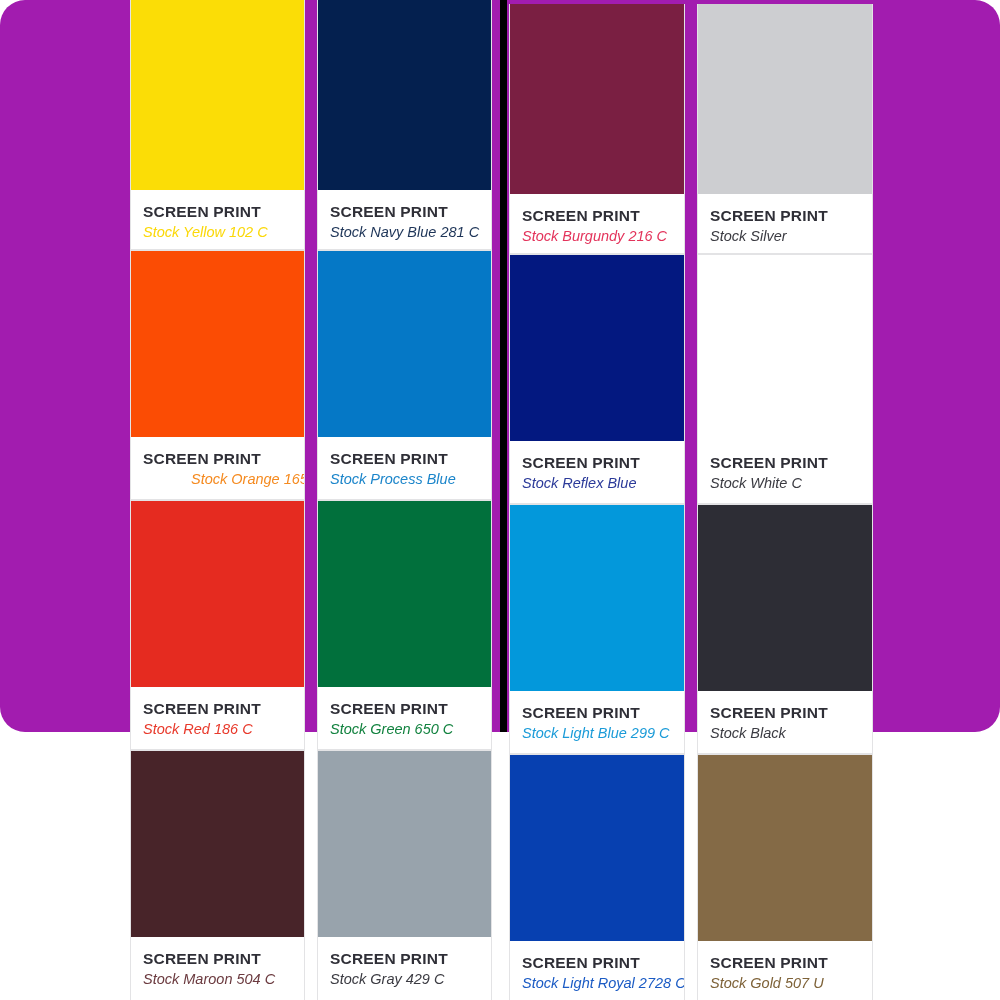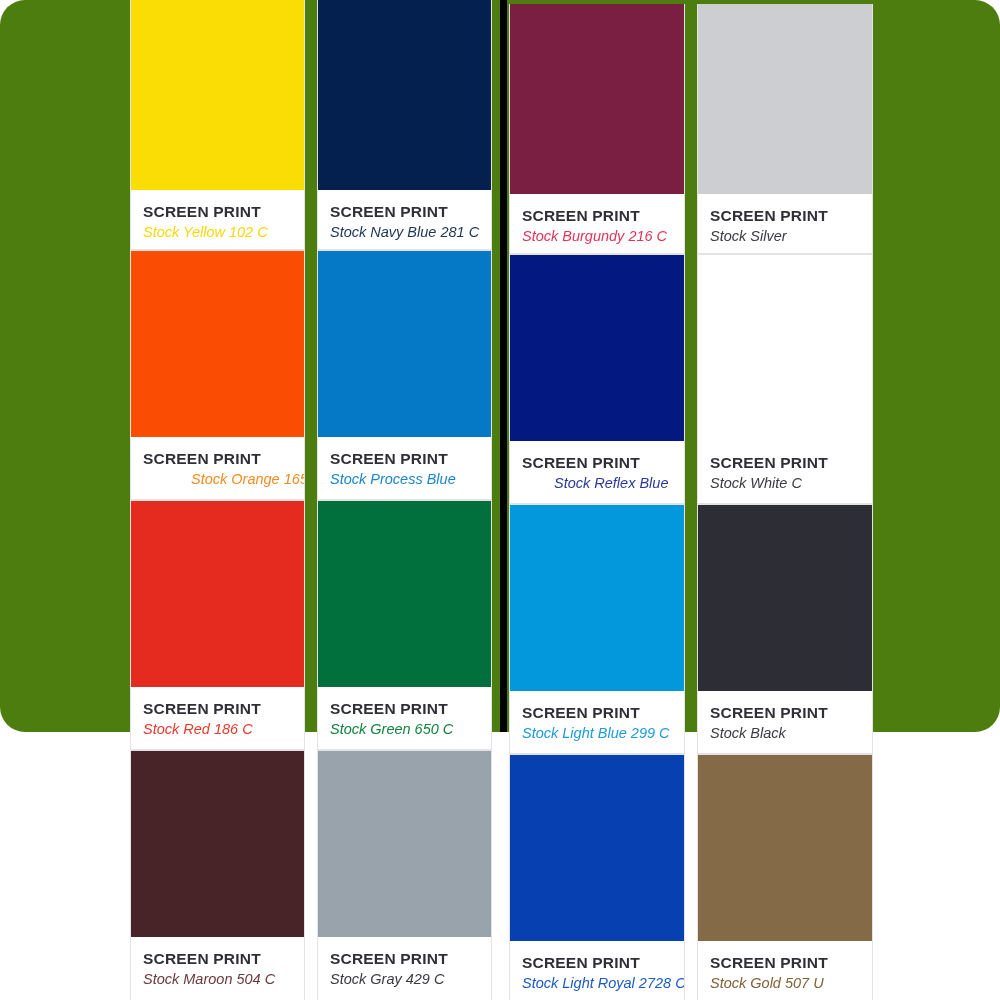--- a/index.html
+++ b/index.html
@@ -12,21 +12,21 @@
     width: 1000px;
     height: 1000px;
     font-family: "Liberation Sans", sans-serif;
     overflow: hidden;
   }
 
   #chart {
     position: relative;
     width: 1000px;
     height: 732px;
-    background: #4d7c0f;
+    background: #a21caf;
     border-radius: 25px;
   }
 
   
   .group-divider {
     position: absolute;
     top: 0;
     bottom: 0;
     width: 7px;
     background: #000000;
@@ -192,21 +192,21 @@
             <div class="kind">SCREEN PRINT</div>
             <div class="name" style="color: rgb(59, 59, 66);">Stock Silver</div>
           </div>
         </div>
       </div>
       <div class="row">
         <div class="card">
           <div class="swatch" style="background: rgb(3, 24, 128);"></div>
           <div class="label">
             <div class="kind">SCREEN PRINT</div>
-            <div class="name" style="color: rgb(43, 58, 153); margin-left: 32px;">Stock Reflex Blue</div>
+            <div class="name" style="color: rgb(43, 58, 153);">Stock Reflex Blue</div>
           </div>
         </div>
         <div class="card">
           <div class="swatch" style="background: rgb(255, 255, 255);"></div>
           <div class="label">
             <div class="kind">SCREEN PRINT</div>
             <div class="name" style="color: rgb(59, 59, 66);">Stock White C</div>
           </div>
         </div>
       </div>

